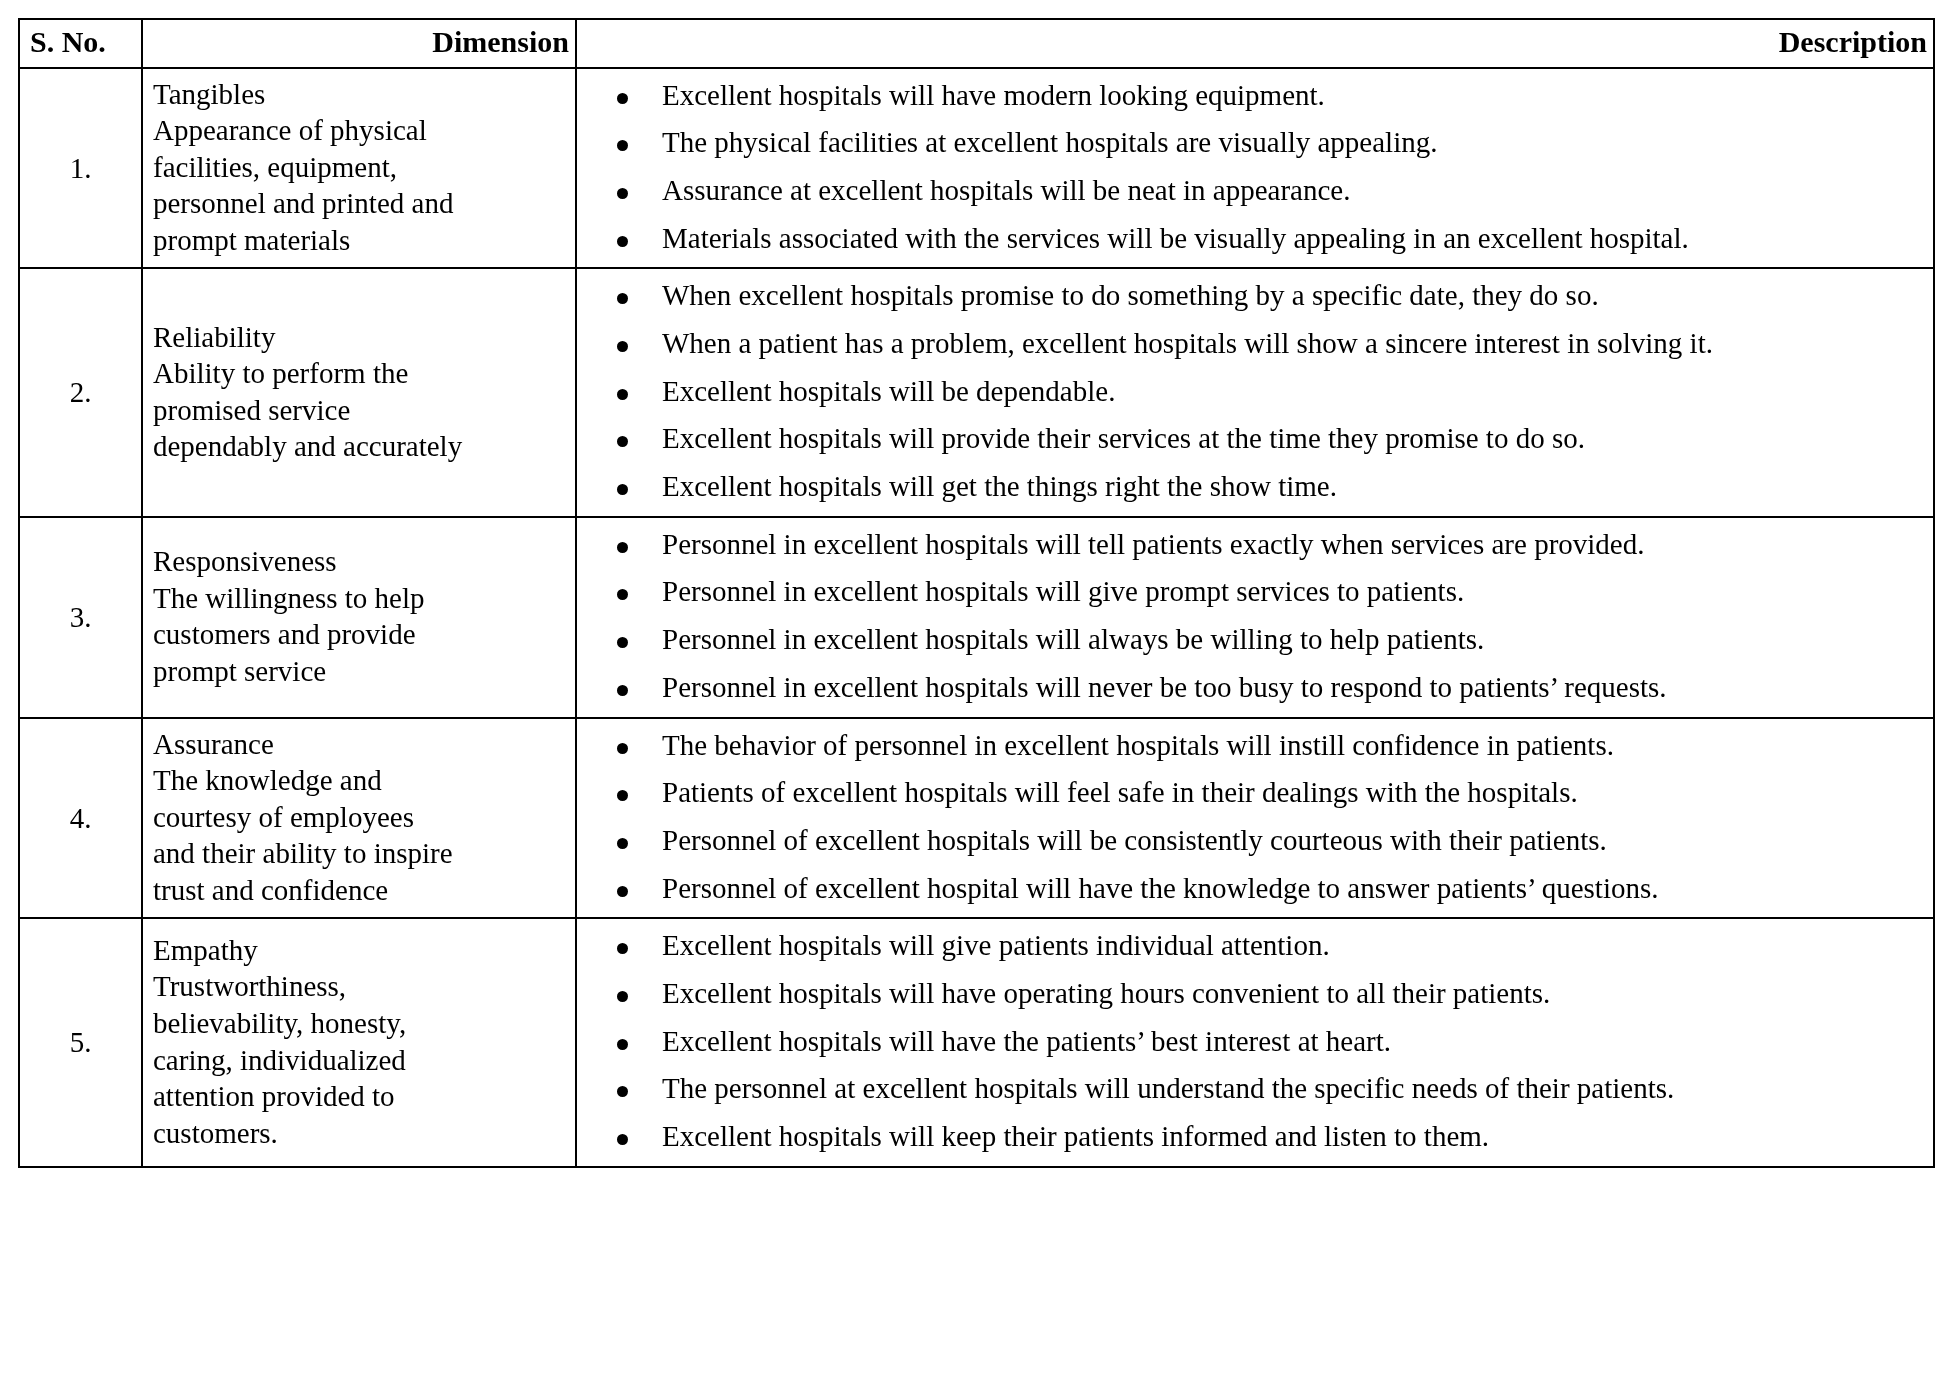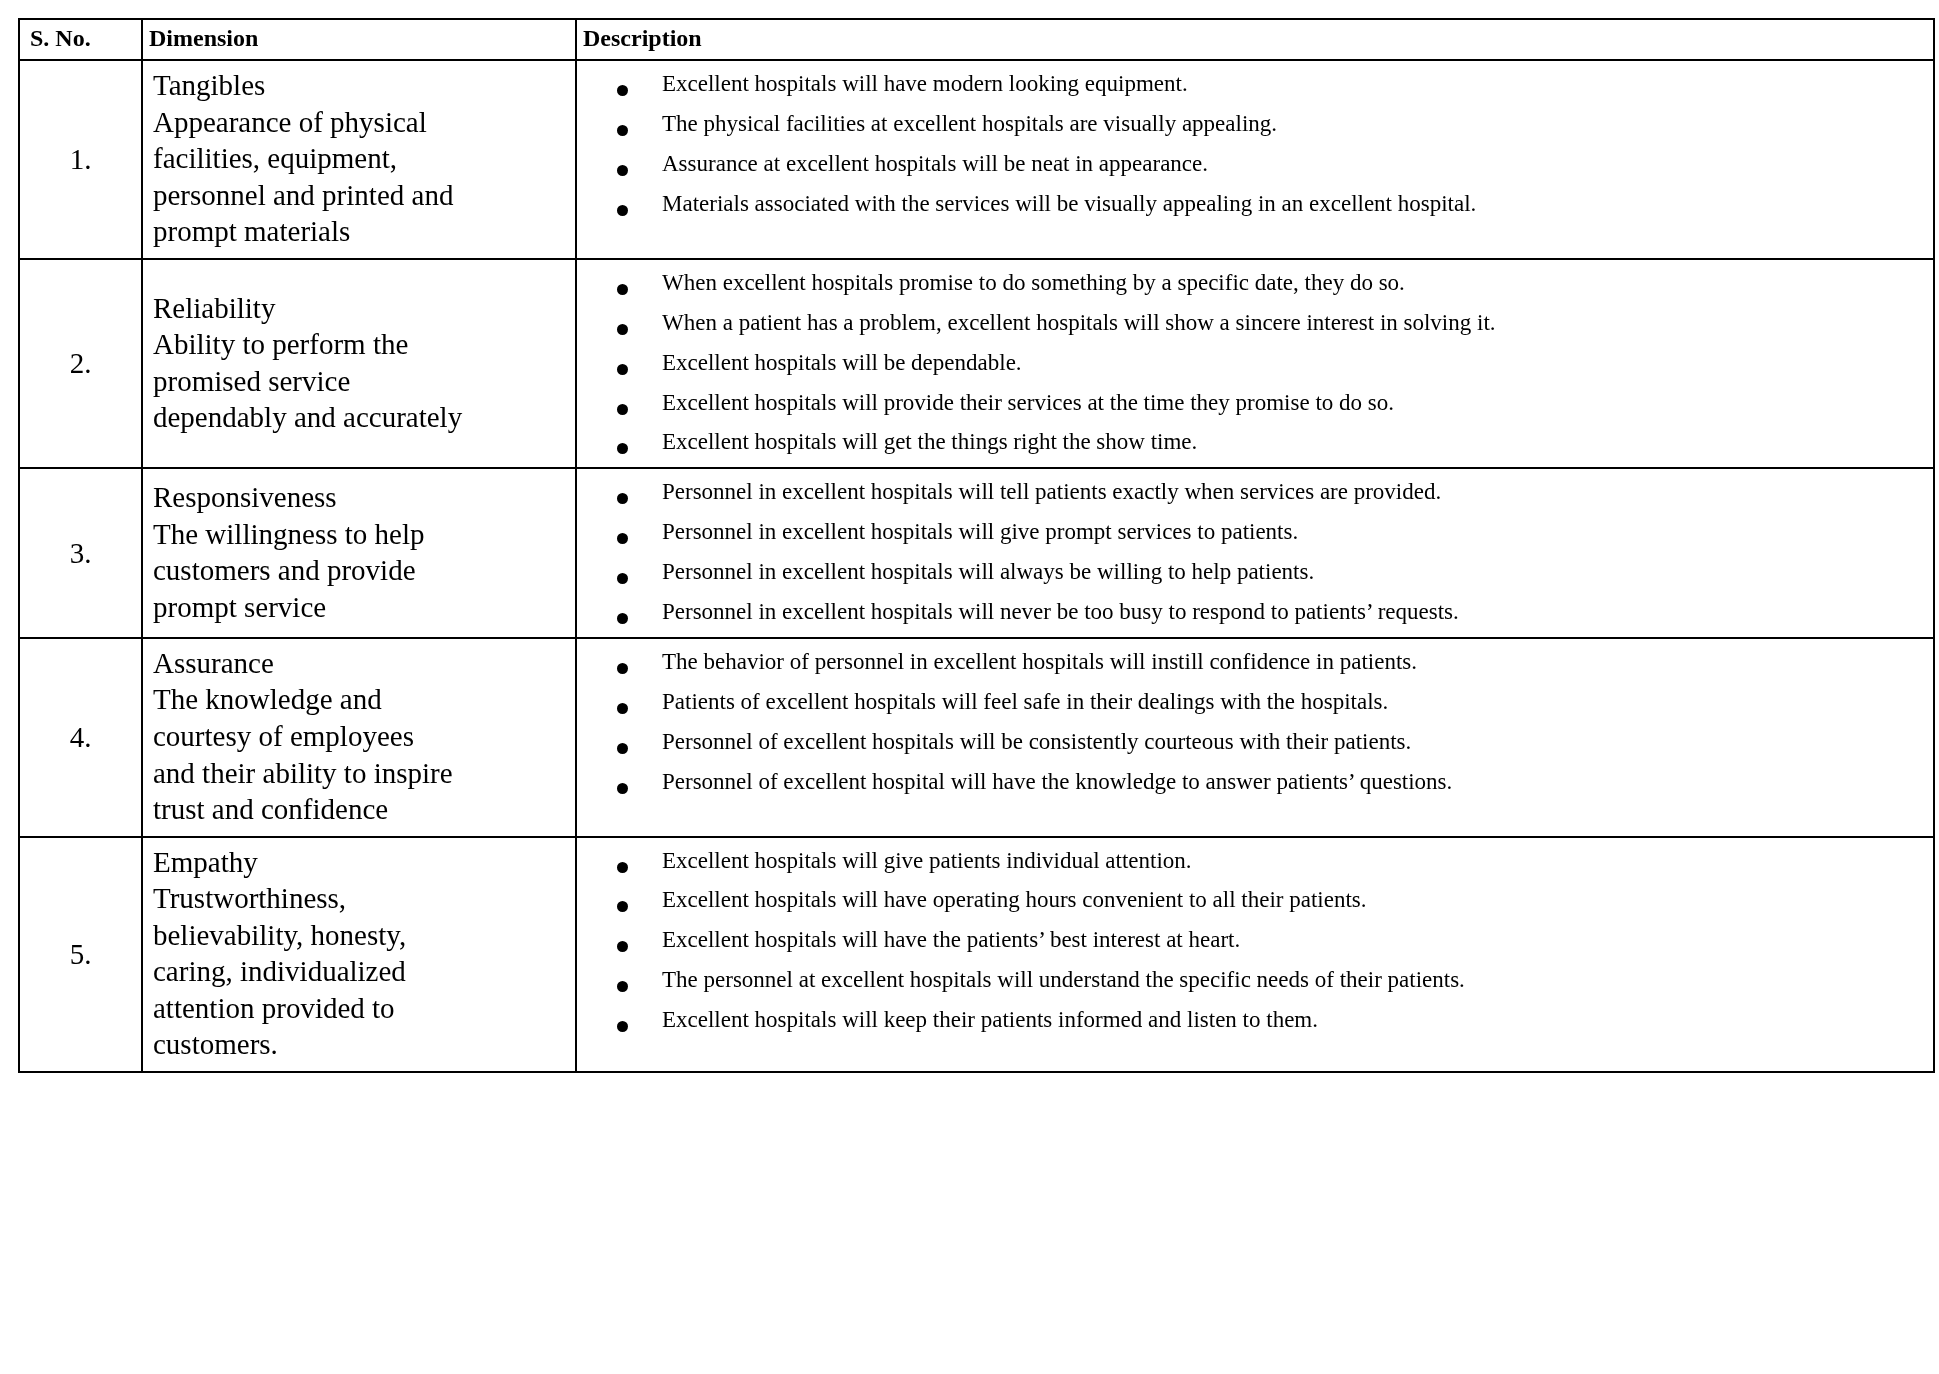--- a/index.html
+++ b/index.html
@@ -28,31 +28,31 @@
   }
   table.servqual, table.servqual th, table.servqual td {
     border: 2.5px solid #000000;
   }
   col.c-sno   { width: 123px; }
   col.c-dim   { width: 434px; }
   col.c-desc  { width: 1358px; }
 
   th {
     font-weight: bold;
-    font-size: 24px;
+    font-size: 30px;
     line-height: 1.22;
     padding: 4px 6px 6px 6px;
     vertical-align: middle;
   }
   th.h-sno {
     text-align: left;
     padding-left: 10px;
   }
   th.h-dim, th.h-desc {
-    text-align: left;
+    text-align: right;
     margin-left: 42px;
   }
 
   td {
     vertical-align: middle;
     font-size: 29px;
     line-height: 1.26;
     padding: 0;
   }
   td.sno {
@@ -80,21 +80,21 @@
     list-style: none;
     margin: 0;
     padding: 0;
   }
   ul.bullets > li {
     position: relative;
     padding-left: 85px;
     margin: 0 0 10px 0;
     text-align: justify;
     text-justify: inter-word;
-    font-size: 23px;
+    font-size: 29px;
     line-height: 1.30;
   }
   ul.bullets > li:last-child {
     margin-bottom: 2px;
   }
   ul.bullets > li::before {
     content: "";
     position: absolute;
     left: 40px;
     top: 16px;

